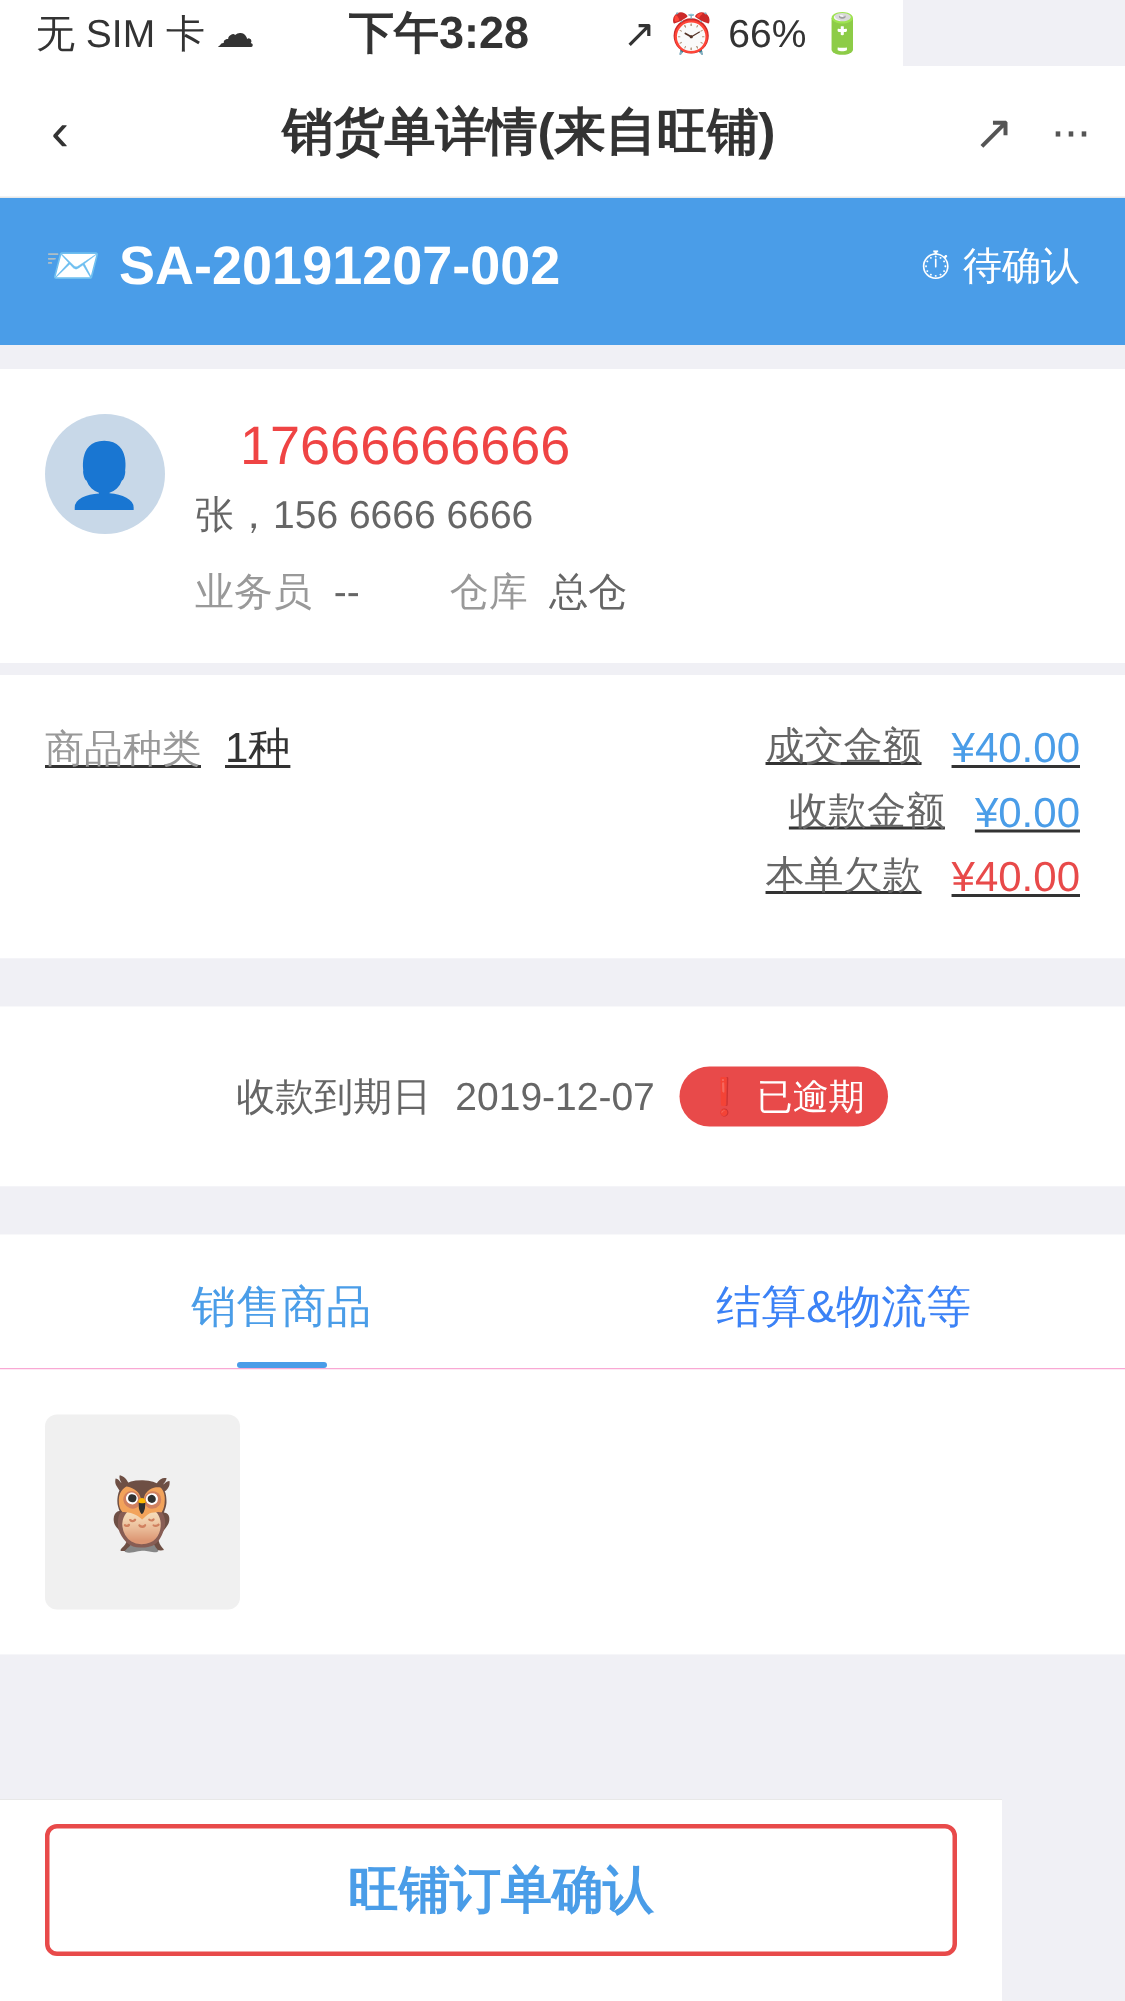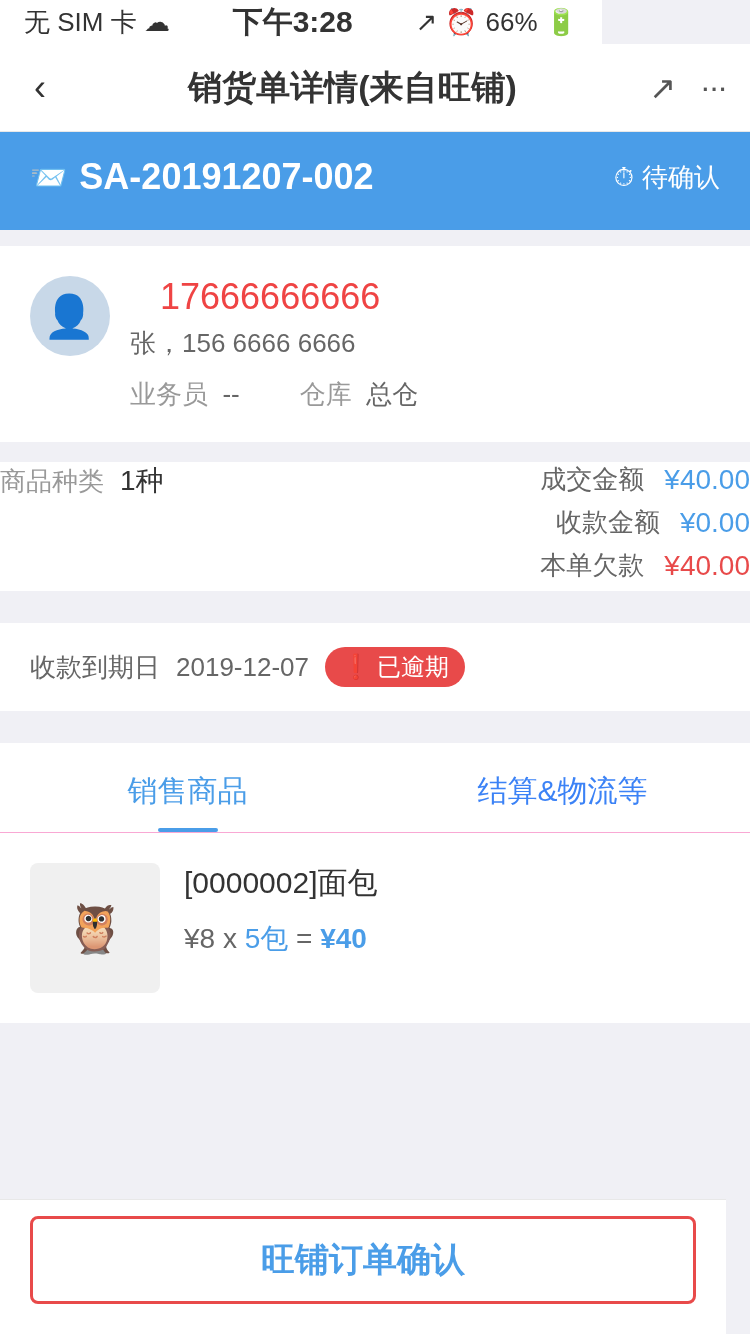--- a/index.html
+++ b/index.html
@@ -133,53 +133,56 @@
       gap: 60px;
       font-size: 26px;
       color: #666;
       text-align: center;
     }
     .meta-label { color: #999; }
 
     
     .summary-section {
       background: #fff;
-      margin-top: 20px;
+      padding: 30px;
+      margin-top: 8px;
+      text-decoration: underline;
     }
     .summary-row {
       display: flex;
       justify-content: space-between;
       align-items: flex-start;
     }
     .summary-left { display: flex; align-items: center; gap: 16px; font-size: 26px; }
     .summary-label { color: #999; }
     .summary-value { color: #333; font-size: 28px; }
     .summary-right { text-align: right; }
     .amount-row {
       display: flex;
       justify-content: flex-end;
       gap: 20px;
-      align-items: center;
+      align-items: flex-end;
       margin-bottom: 8px;
       font-size: 26px;
     }
     .amount-label { color: #666; }
     .amount-value-blue { color: #4a9de8; font-size: 28px; }
     .amount-value-red { color: #e84a4a; font-size: 28px; }
 
     
     .overdue-section {
       background: #fff;
-      padding: 24px 30px;
+      padding: 40px 30px;
       margin-top: 16px;
       display: flex;
       align-items: center;
       gap: 16px;
       font-size: 26px;
       color: #666;
+      justify-content: center;
     }
     .overdue-badge {
       background: #e84a4a;
       color: #fff;
       border-radius: 20px;
       padding: 4px 16px;
       font-size: 24px;
       display: flex;
       align-items: center;
       gap: 6px;
@@ -254,21 +257,21 @@
     
     .content-area {
       background: #f0f0f5;
       min-height: 320px;
     }
 
     
     .bottom-bar {
       position: fixed;
       bottom: 0;
-      width: 726px;
+      width: 668px;
       background: #fff;
       padding: 16px 30px 30px;
       border-top: 1px solid #e8e8e8;
     }
     .confirm-btn {
       width: 100%;
       height: 88px;
       border: 3px solid #e84a4a;
       background: #fff;
       color: #4a9de8;
@@ -389,30 +392,20 @@
     </div>
     <div class="tab-item">
       <span>结算&amp;物流等</span>
     </div>
   </div>
 
   <div class="product-item">
     <div class="product-thumb">
       <span>🦉</span>
     </div>
-    <div class="product-details">
-      <div class="product-name">[0000002]面包</div>
-      <div class="product-price">
-        <span>¥8</span>
-        <span> x </span>
-        <span class="price-highlight">5包</span>
-        <span> = </span>
-        <span class="price-total">¥40</span>
-      </div>
-    </div>
   </div>
 </div>
 
 <div class="content-area" style="height: 200px;"></div>
 
 <div class="bottom-bar">
   <button class="confirm-btn">
     <span>旺铺订单确认</span>
   </button>
 </div>

